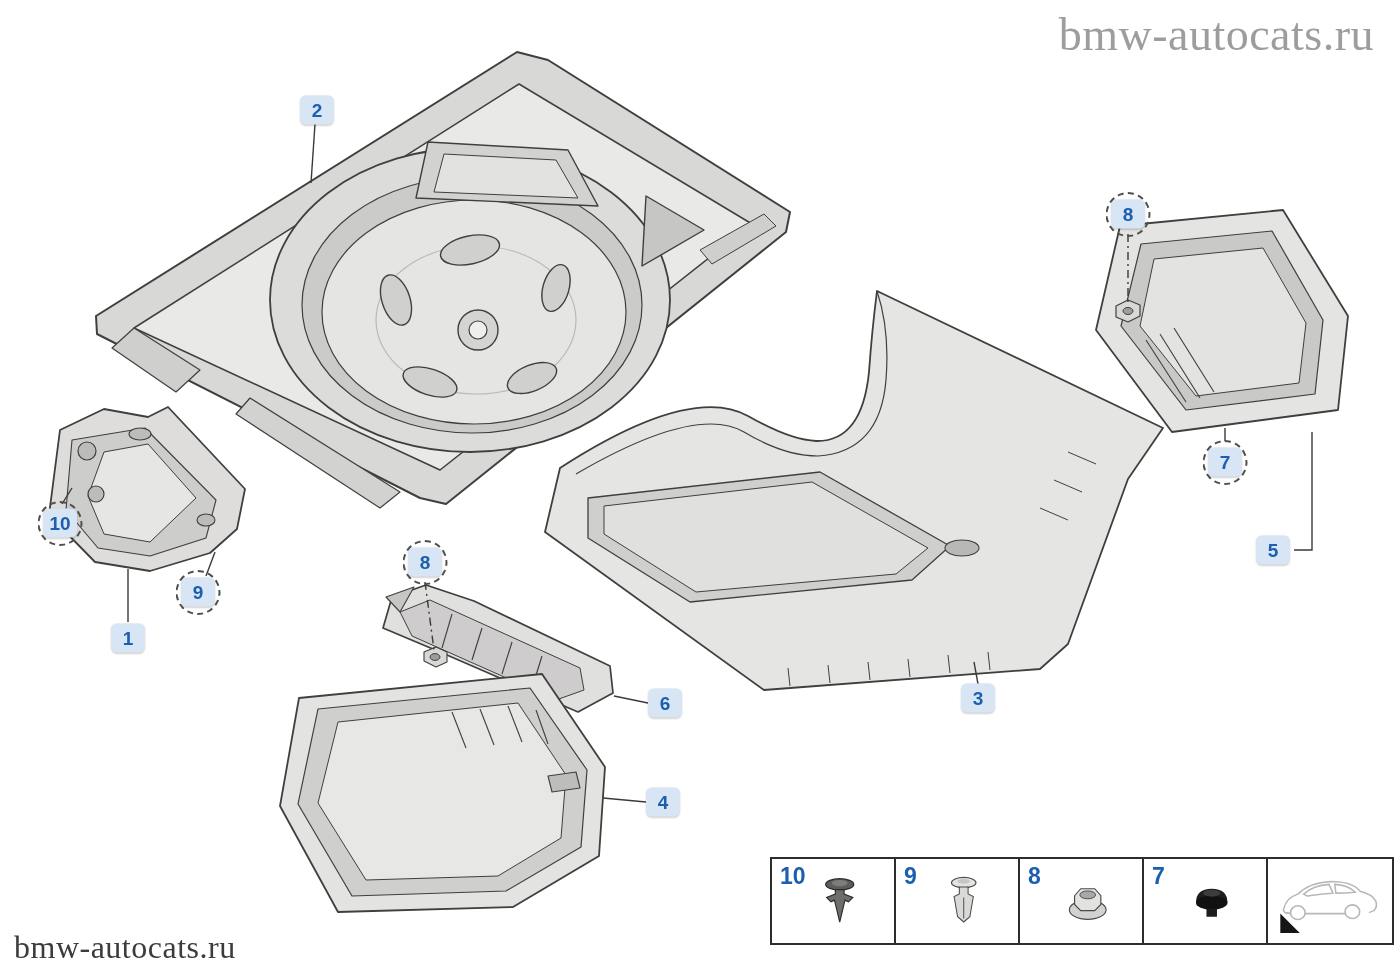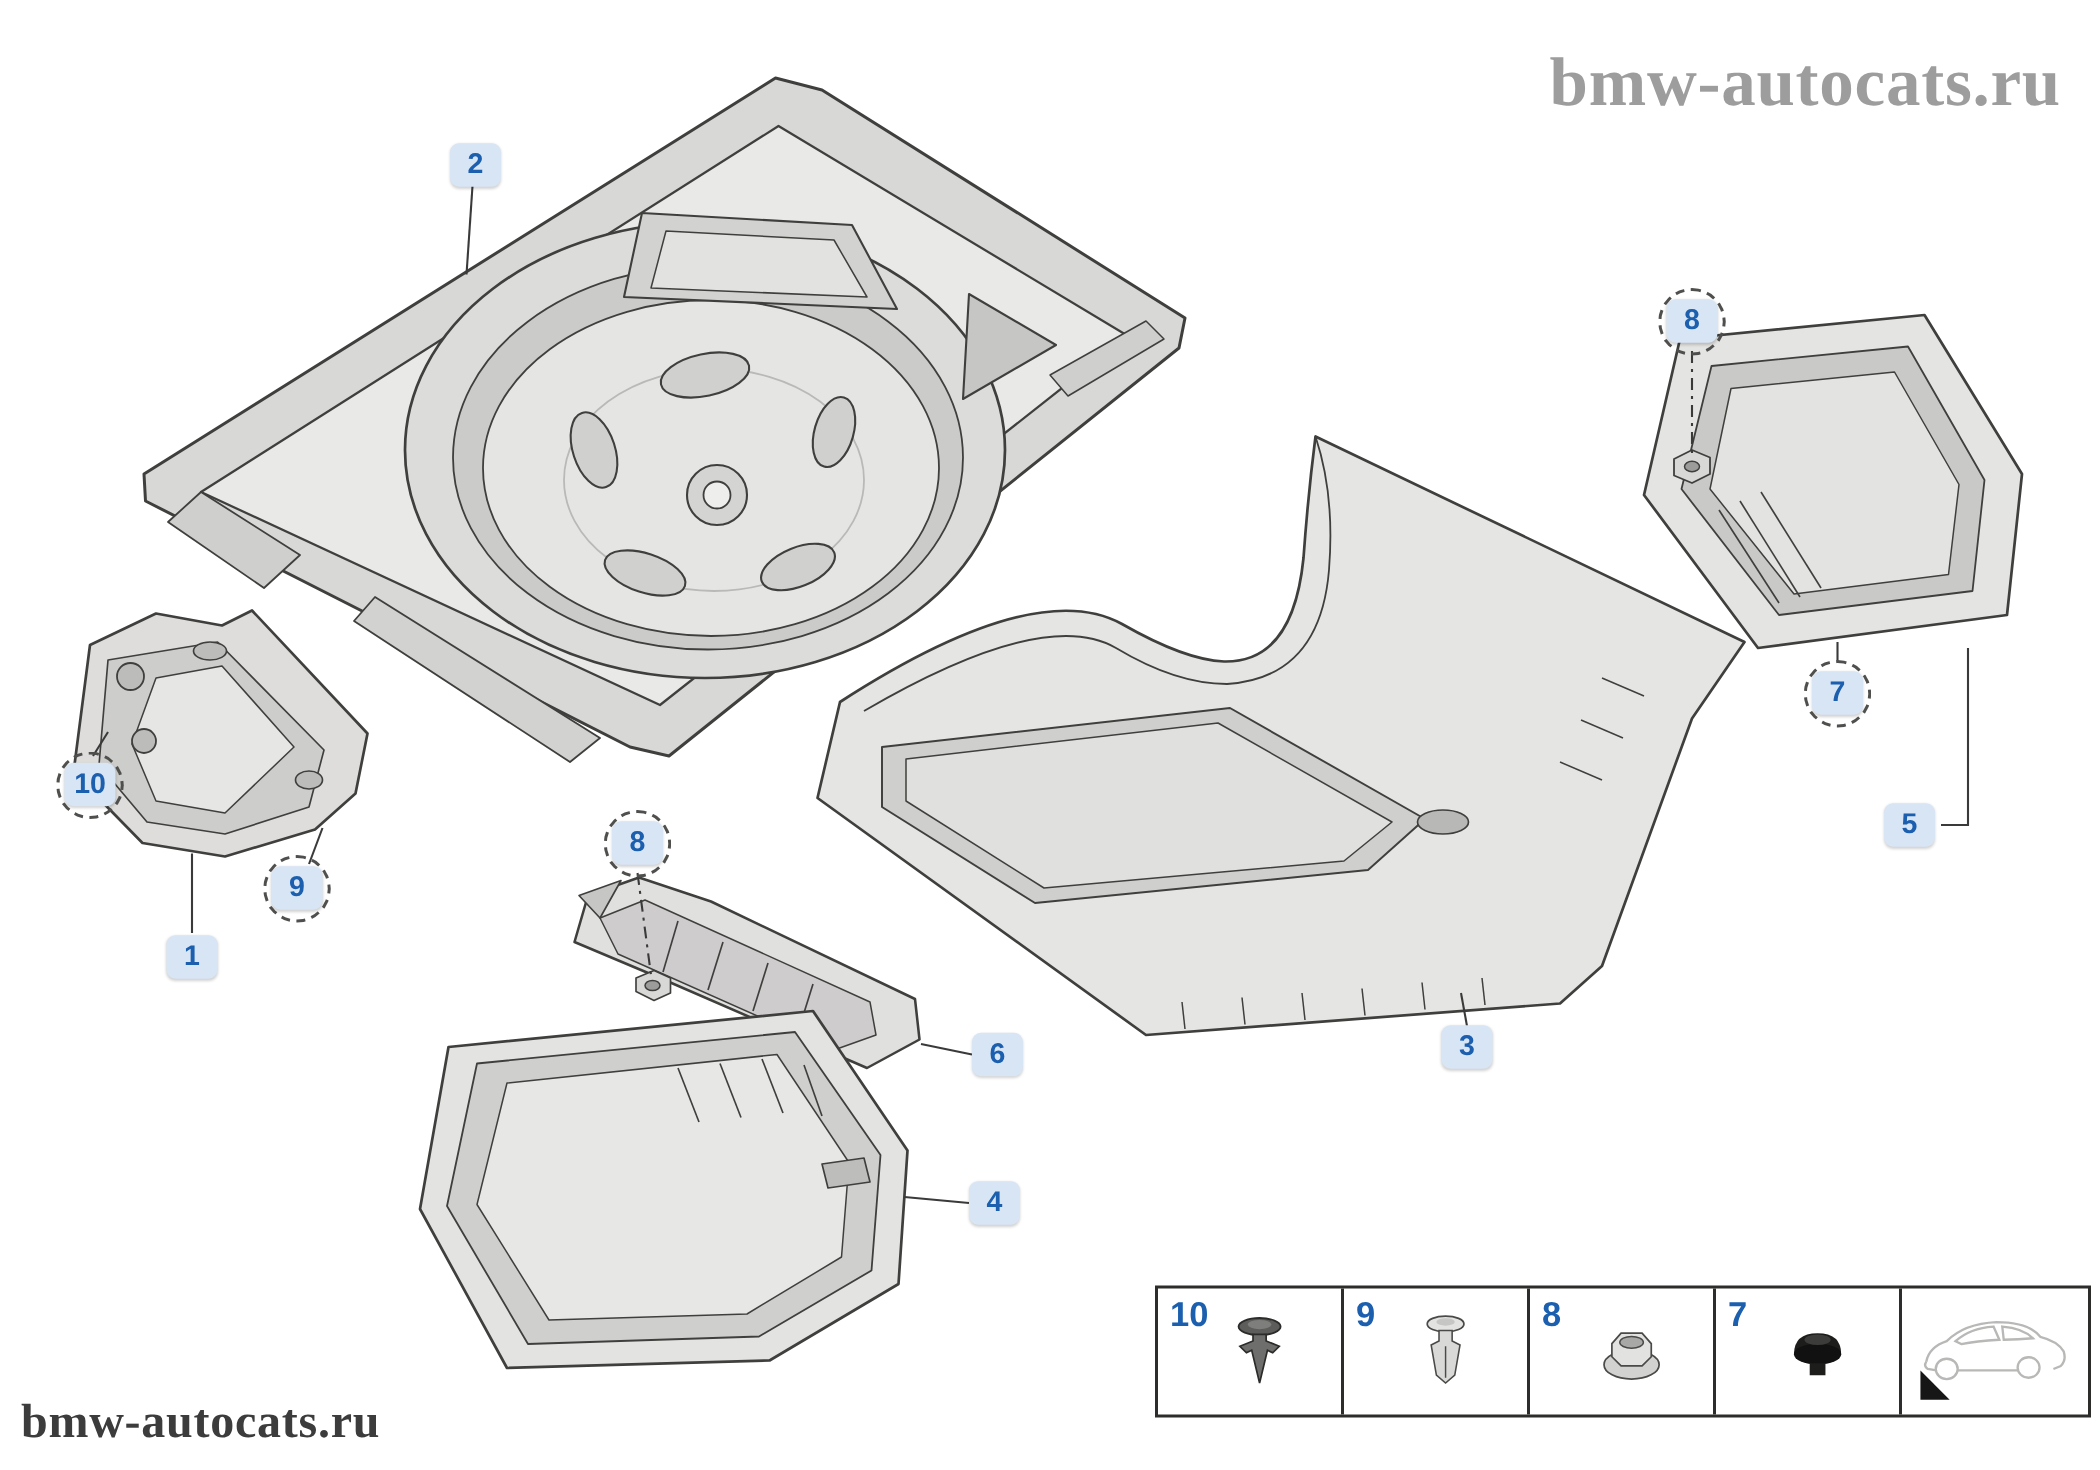--- a/index.html
+++ b/index.html
@@ -1,21 +1,21 @@
 <!DOCTYPE html>
 <html><head>
 <meta charset="utf-8">
 <style>
   * { margin:0; padding:0; box-sizing:border-box; }
   html,body { width:1400px; height:980px; background:#fff; font-family:"Liberation Sans", sans-serif; }
   .page { position:relative; width:1400px; height:980px; background:#fff; overflow:hidden; }
 
   .drawing { position:absolute; left:0; top:0; width:1400px; height:980px; }
 
-  .watermark { position:absolute; font-family:"Liberation Serif", serif; font-weight:700; letter-spacing:0.5px;margin-top:20px; }
+  .watermark { position:absolute; font-family:"Liberation Serif", serif; font-weight:400; letter-spacing:0.5px; }
   .wm-top { top:8px; right:26px; font-size:46px; color:#9d9d9d; }
   .wm-bottom { left:14px; bottom:14px; font-size:32px; color:#3c3c3c; }
 
   .callout { position:absolute; transform:translate(-50%,-50%); display:flex; align-items:center; justify-content:center; z-index:5; cursor:pointer; }
   .callout .badge {
     min-width:34px; height:29px; padding:0 6px;
     background:#d8e5f4; border-radius:6px;
     color:#1b5fae; font-weight:700; font-size:19px;
     display:flex; align-items:center; justify-content:center;
     box-shadow:0 1px 2px rgba(0,0,0,0.18);

